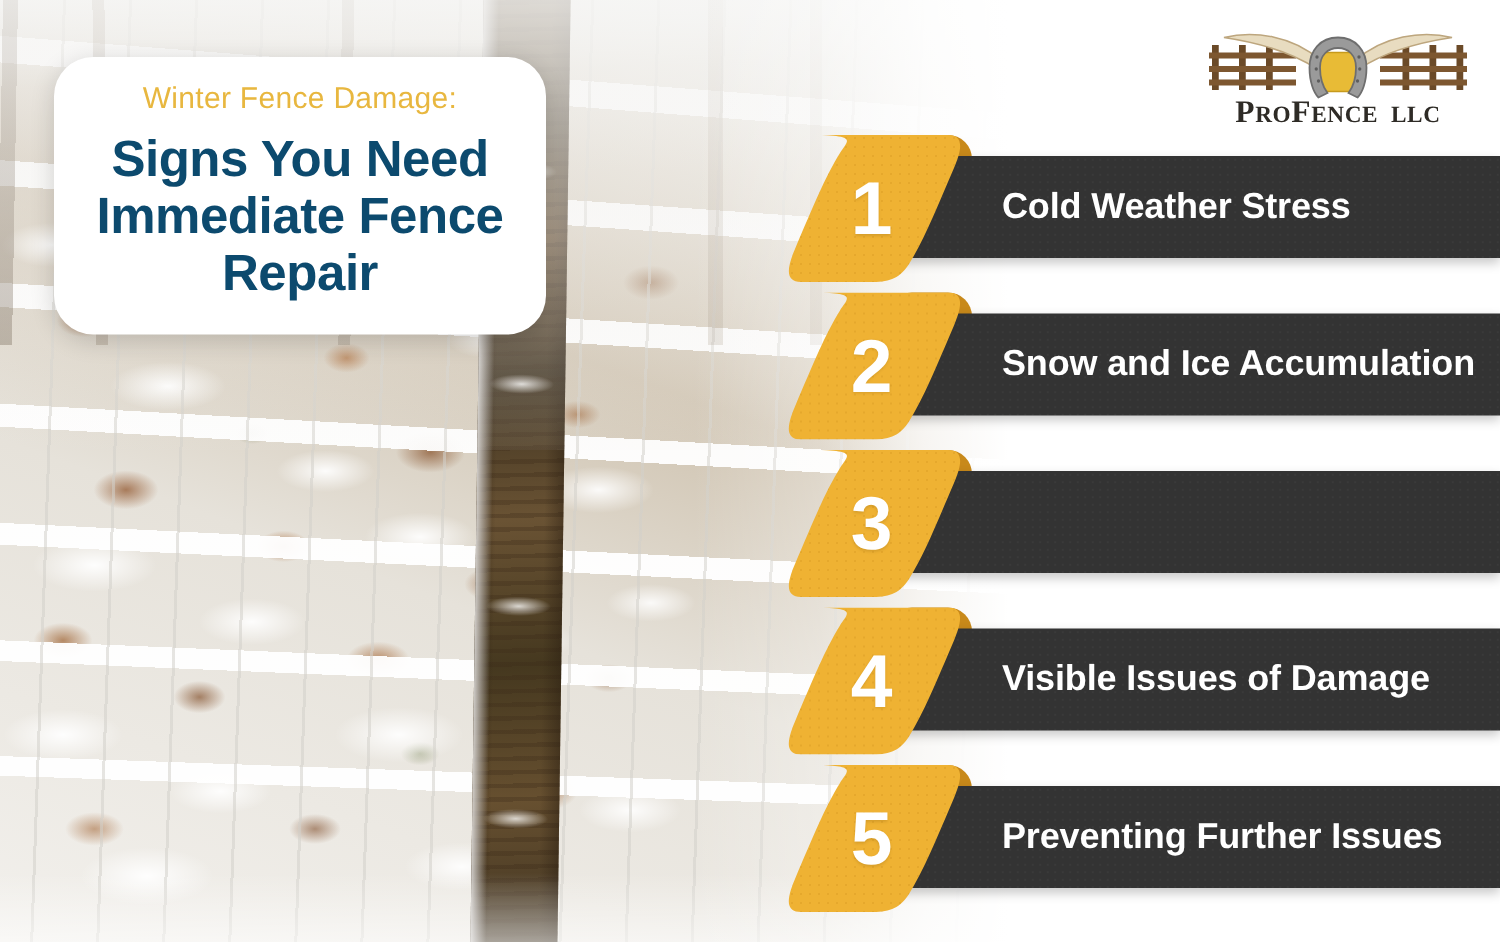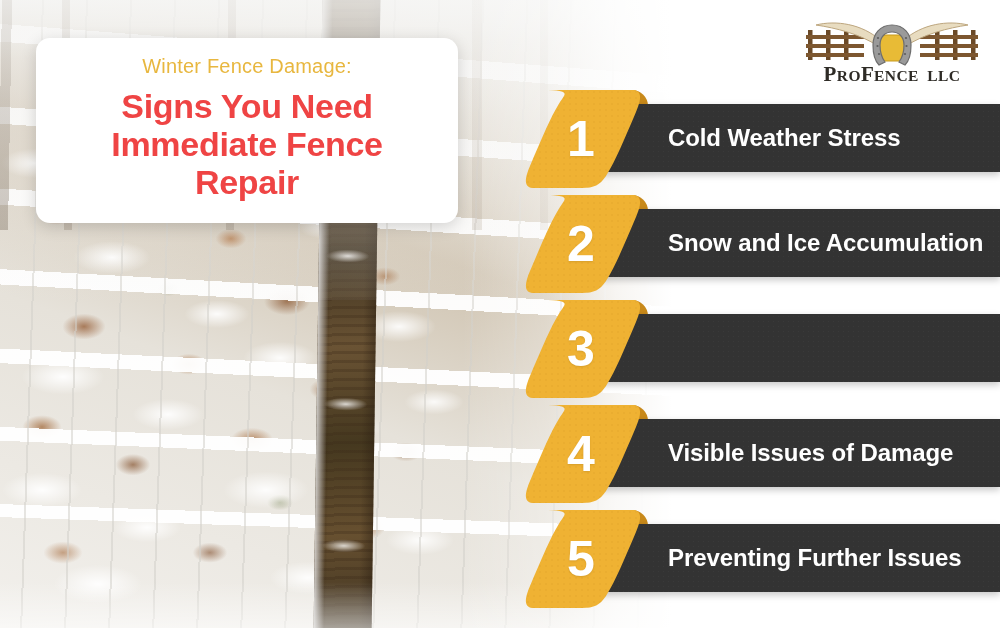--- a/index.html
+++ b/index.html
@@ -153,40 +153,40 @@
   }
   .photo-bottom-fade {
     position:absolute; left:0; bottom:0; width:700px; height:46px;
     background:linear-gradient(0deg, rgba(255,255,255,.55) 0%, rgba(255,255,255,0) 100%);
   }
 
   
   .title-card {
     position:absolute;
     left:36px; top:38px;
-    width:422px;
+    width:328px;
     padding:16px 20px 22px;
     background:#ffffff;
-    border-radius:14px;
+    border-radius:26px;
     box-shadow:0 4px 16px rgba(0,0,0,.16);
     text-align:center;
     z-index:6;
   }
   .title-eyebrow {
     font-size:20px;
     font-weight:400;
     letter-spacing:.2px;
     color:#e8b73f;
     margin-bottom:8px;
     line-height:1.25;
   }
   .title-main {
     font-size:34px;
     font-weight:bold;
-    color:#ef4444;
+    color:#0c4a6e;
     line-height:1.12;
     letter-spacing:-.3px;
   }
 
   
   .logo {
     position:absolute;
     right:8px; top:8px;
     width:200px; height:78px;
     z-index:7;

